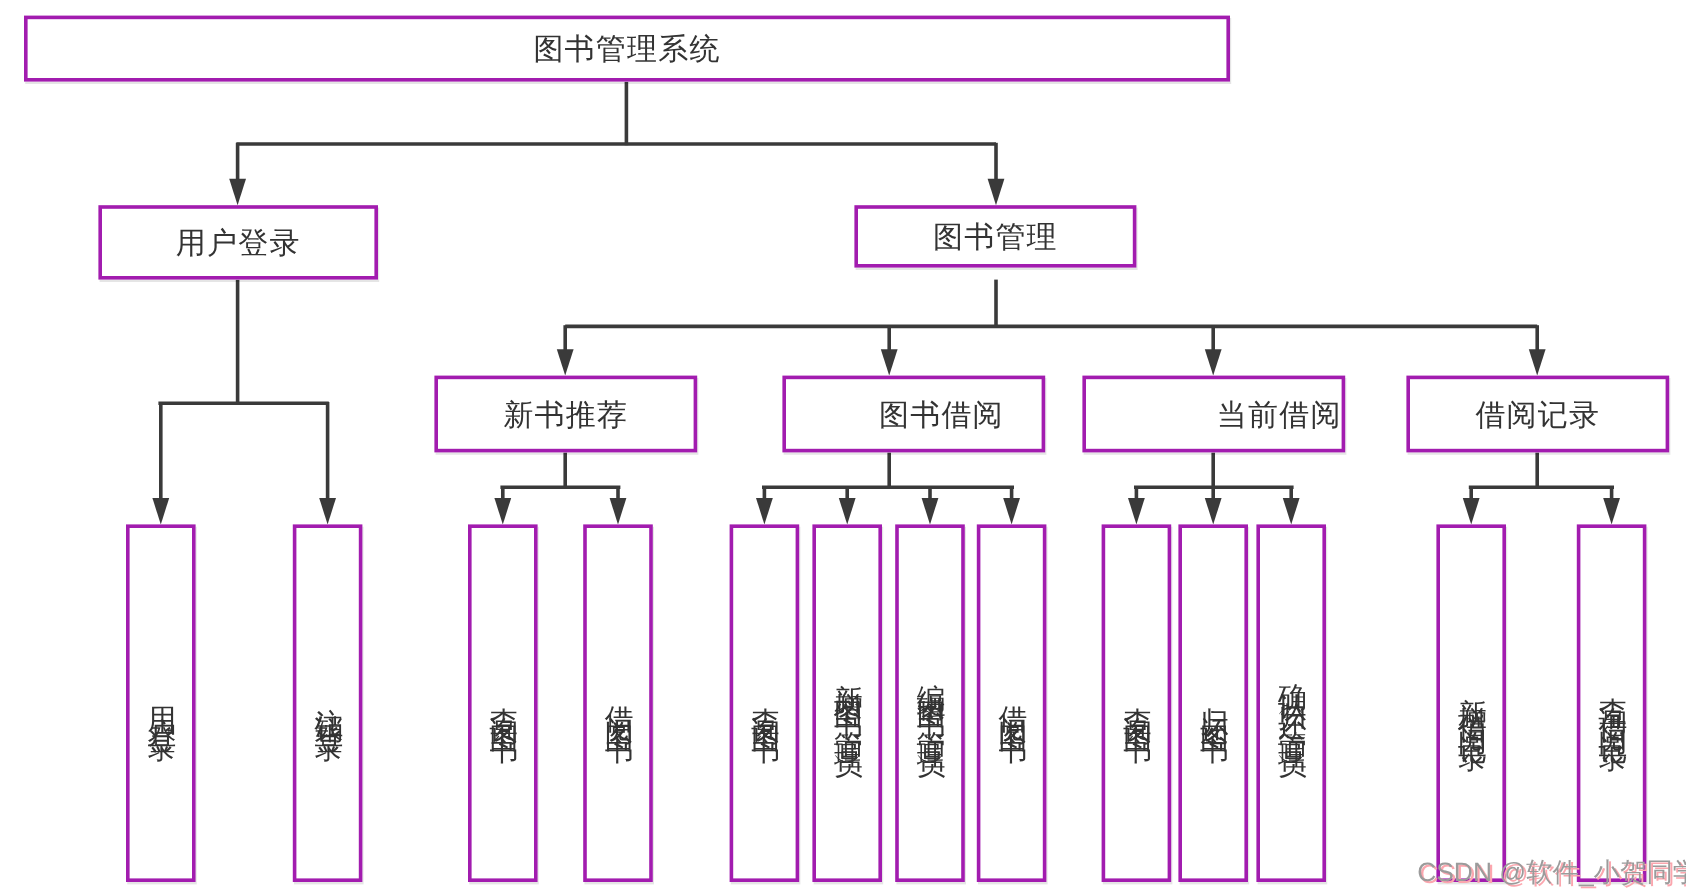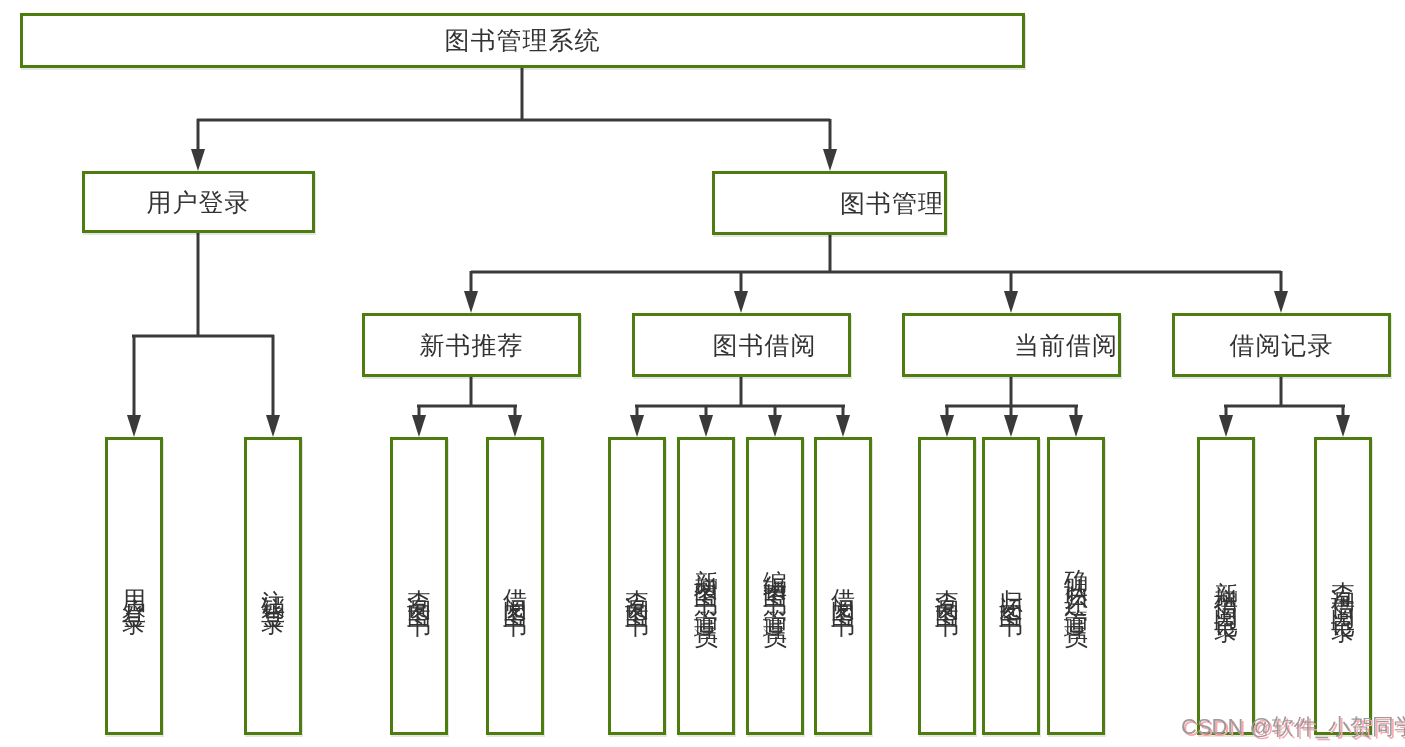--- a/index.html
+++ b/index.html
@@ -13,21 +13,21 @@
   }
   svg.connectors {
     position: absolute;
     left: 0; top: 0;
     width: 1405px; height: 747px;
     z-index: 1;
   }
   .box {
     position: absolute;
     box-sizing: border-box;
-    border: 3px solid #4d7c0f;
+    border: 3px solid #a21caf;
     background: #ffffff;
     display: flex;
     align-items: center;
     justify-content: center;
     color: #333333;
     z-index: 2;
     box-shadow: 1px 2px 0 rgba(0,0,0,0.10);
   }
   .h-label { font-size: 25px; letter-spacing: 1px; white-space: nowrap; }
   .v-label {
@@ -109,28 +109,28 @@
       <polygon points="1336,415 1350,415 1343,437" fill="#3a3a3a"></polygon>
     </svg>
 
   <div class="box" style="left:20px; top:13px; width:1005px; height:55px;">
     <span class="h-label">图书管理系统</span>
   </div>
 
   <div class="box" style="left:82px; top:171px; width:233px; height:62px;">
     <span class="h-label">用户登录</span>
   </div>
-  <div class="box" style="left:712px; top:171px; width:235px; height:64px;justify-content:flex-end;">
+  <div class="box" style="left:712px; top:171px; width:235px; height:52px;">
     <span class="h-label">图书管理</span>
   </div>
 
   <div class="box" style="left:362px; top:313px; width:219px; height:64px;align-items:center;">
     <span class="h-label">新书推荐</span>
   </div>
-  <div class="box" style="left:632px; top:313px; width:219px; height:64px;padding-left:46px;">
+  <div class="box" style="left:652px; top:313px; width:219px; height:64px;padding-left:46px;">
     <span class="h-label">图书借阅</span>
   </div>
   <div class="box" style="left:902px; top:313px; width:219px; height:64px;justify-content:flex-end;">
     <span class="h-label">当前借阅</span>
   </div>
   <div class="box" style="left:1172px; top:313px; width:219px; height:64px;">
     <span class="h-label">借阅记录</span>
   </div>
 
   <div class="box" style="left:105px; top:437px; width:58px; height:298px;">

